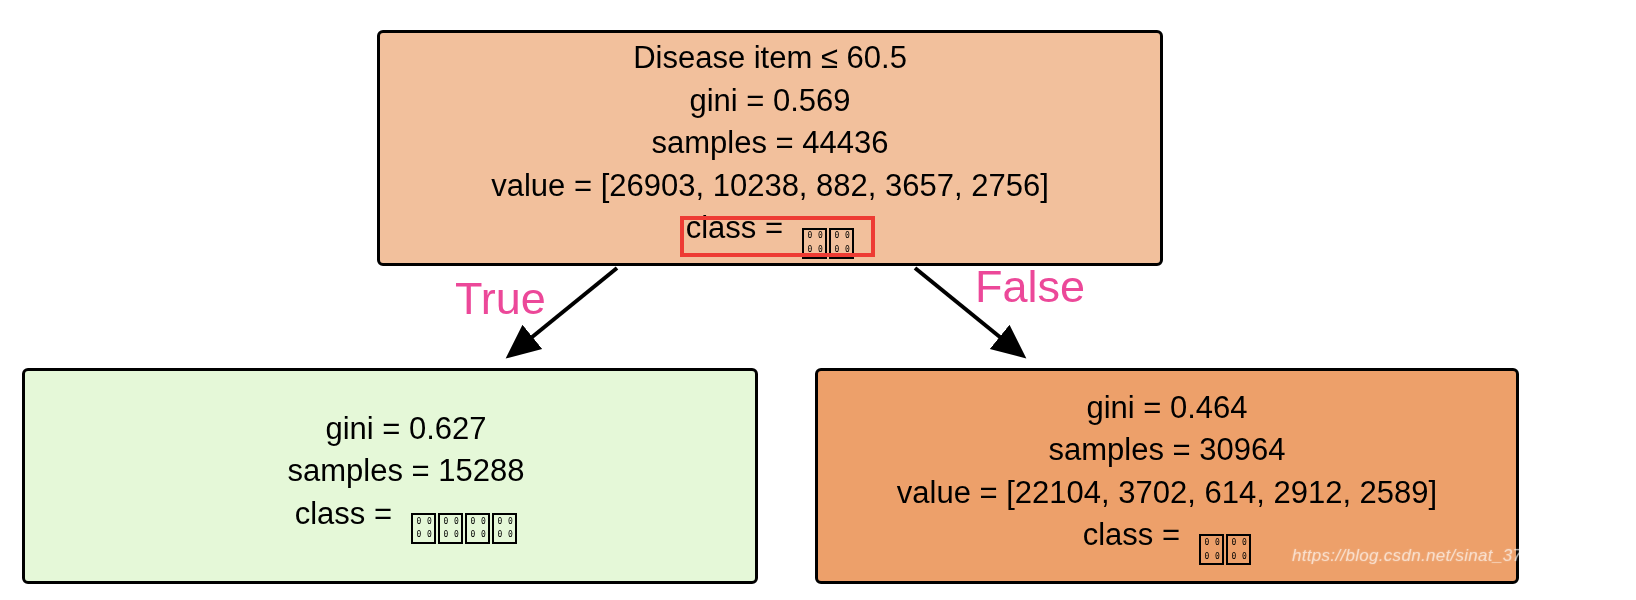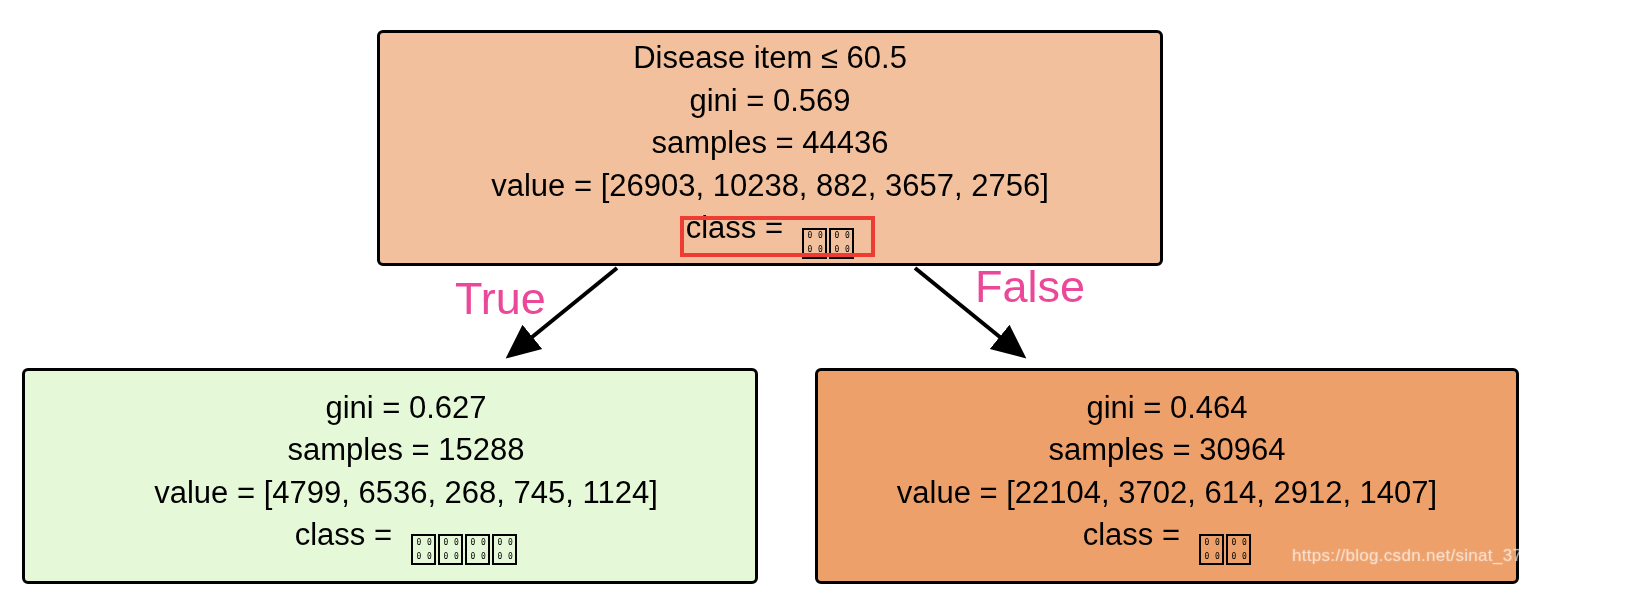--- a/index.html
+++ b/index.html
@@ -135,20 +135,21 @@
   #watermark {
     position: absolute;
     left: 1292px;
     top: 546px;
     font-size: 17px;
     letter-spacing: 0.3px;
     color: rgba(255,255,255,0.55);
     text-shadow: 0 0 2px rgba(255,255,255,0.4);
     white-space: nowrap;
     user-select: none;
+    font-style: italic;
   }
 </style>
 </head>
 <body>
 
 <div id="canvas">
 
   <svg id="edges" viewBox="0 0 1636 600" width="1636" height="600">
     <defs>
       <marker id="arrowhead" markerWidth="9" markerHeight="9" refX="7.2" refY="4.5" orient="auto" markerUnits="strokeWidth">
@@ -184,21 +185,20 @@
           </span>
         </span>
     </span>
   </div>
 
   <div id="class-highlight"></div>
 
   <div class="node" id="node-left">
     <span class="line">gini = 0.627</span>
     <span class="line">samples = 15288</span>
-    <span class="line">value = [4799, 6536, 268, 745, 1124]</span>
     <span class="line class-line">
       <span class="class-label">class = </span>
       <span class="tofu-group">
           <span class="tofu">
             <i>0</i>
             <i>0</i>
             <i>0</i>
             <i>0</i>
           </span>
           <span class="tofu">
@@ -219,21 +219,21 @@
             <i>0</i>
             <i>0</i>
           </span>
         </span>
     </span>
   </div>
 
   <div class="node" id="node-right">
     <span class="line">gini = 0.464</span>
     <span class="line">samples = 30964</span>
-    <span class="line">value = [22104, 3702, 614, 2912, 1407]</span>
+    <span class="line">value = [22104, 3702, 614, 2912, 2589]</span>
     <span class="line class-line">
       <span class="class-label">class = </span>
       <span class="tofu-group">
           <span class="tofu">
             <i>0</i>
             <i>0</i>
             <i>0</i>
             <i>0</i>
           </span>
           <span class="tofu">

